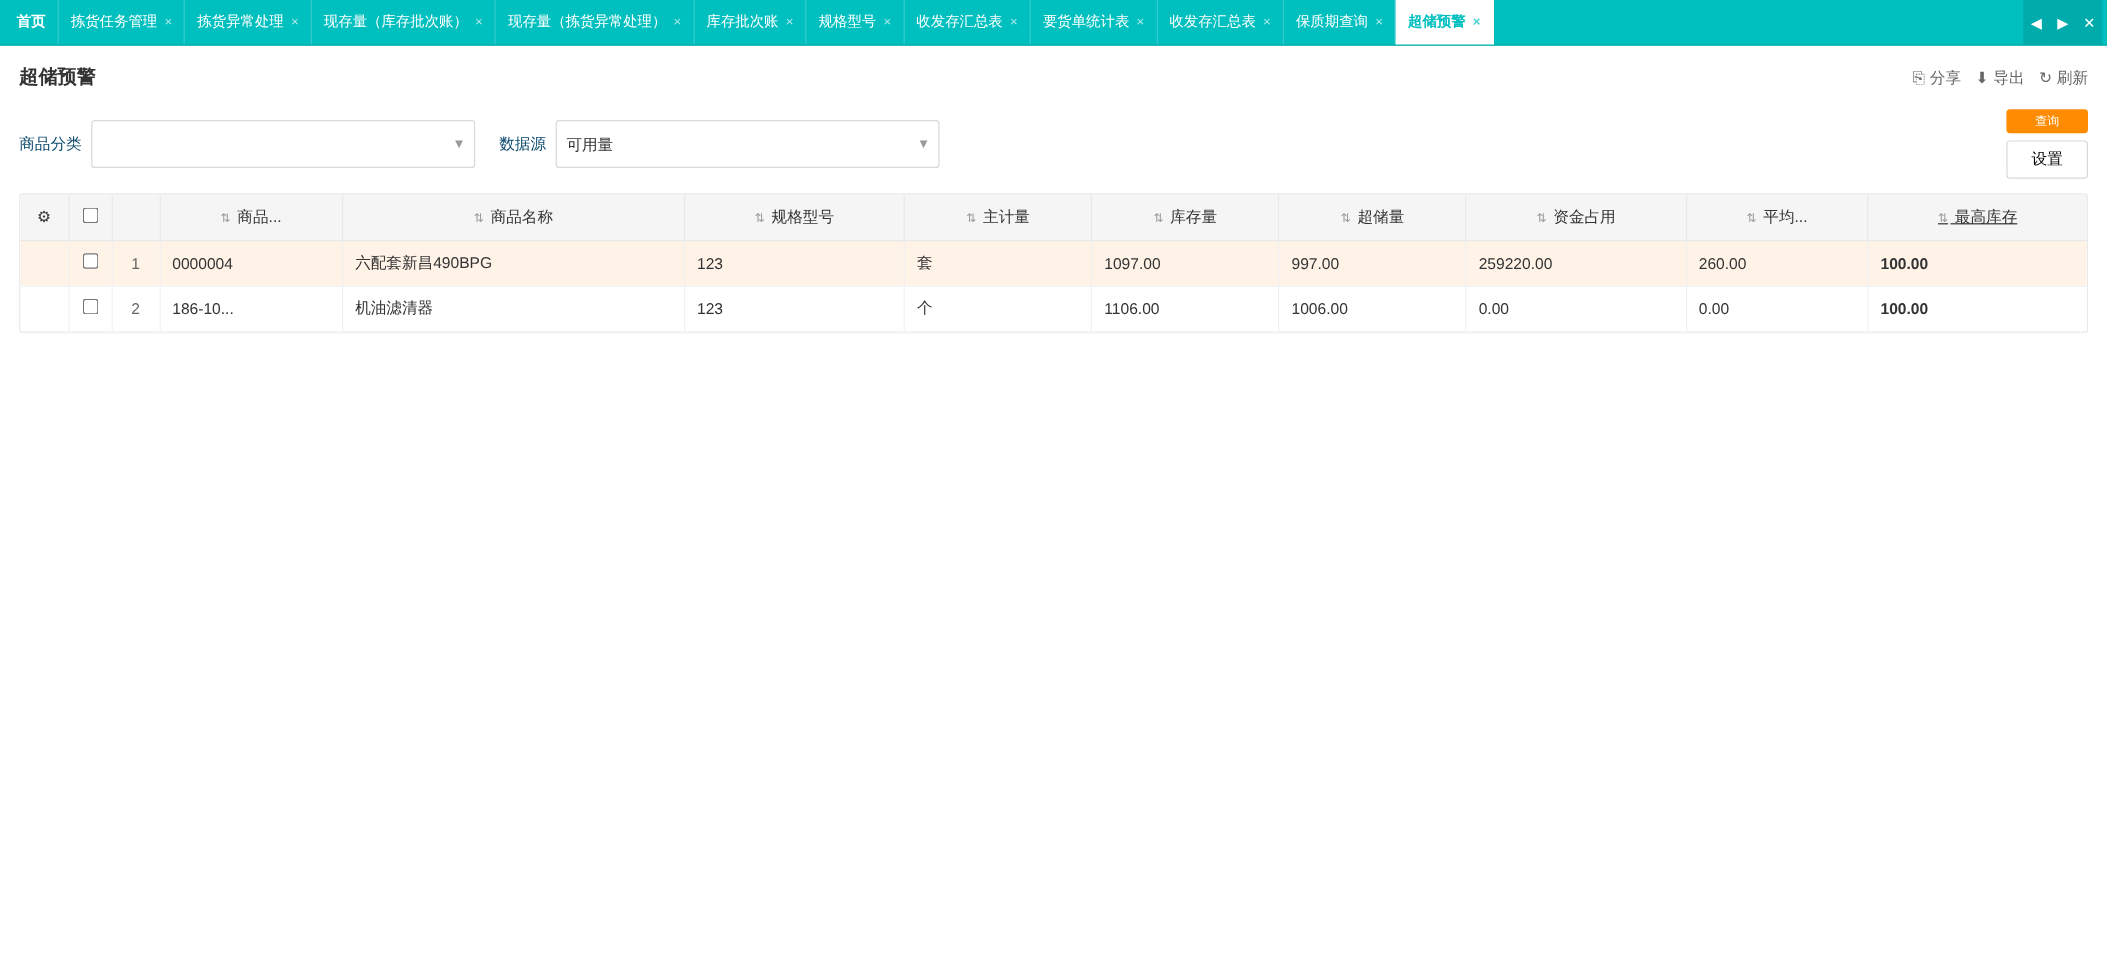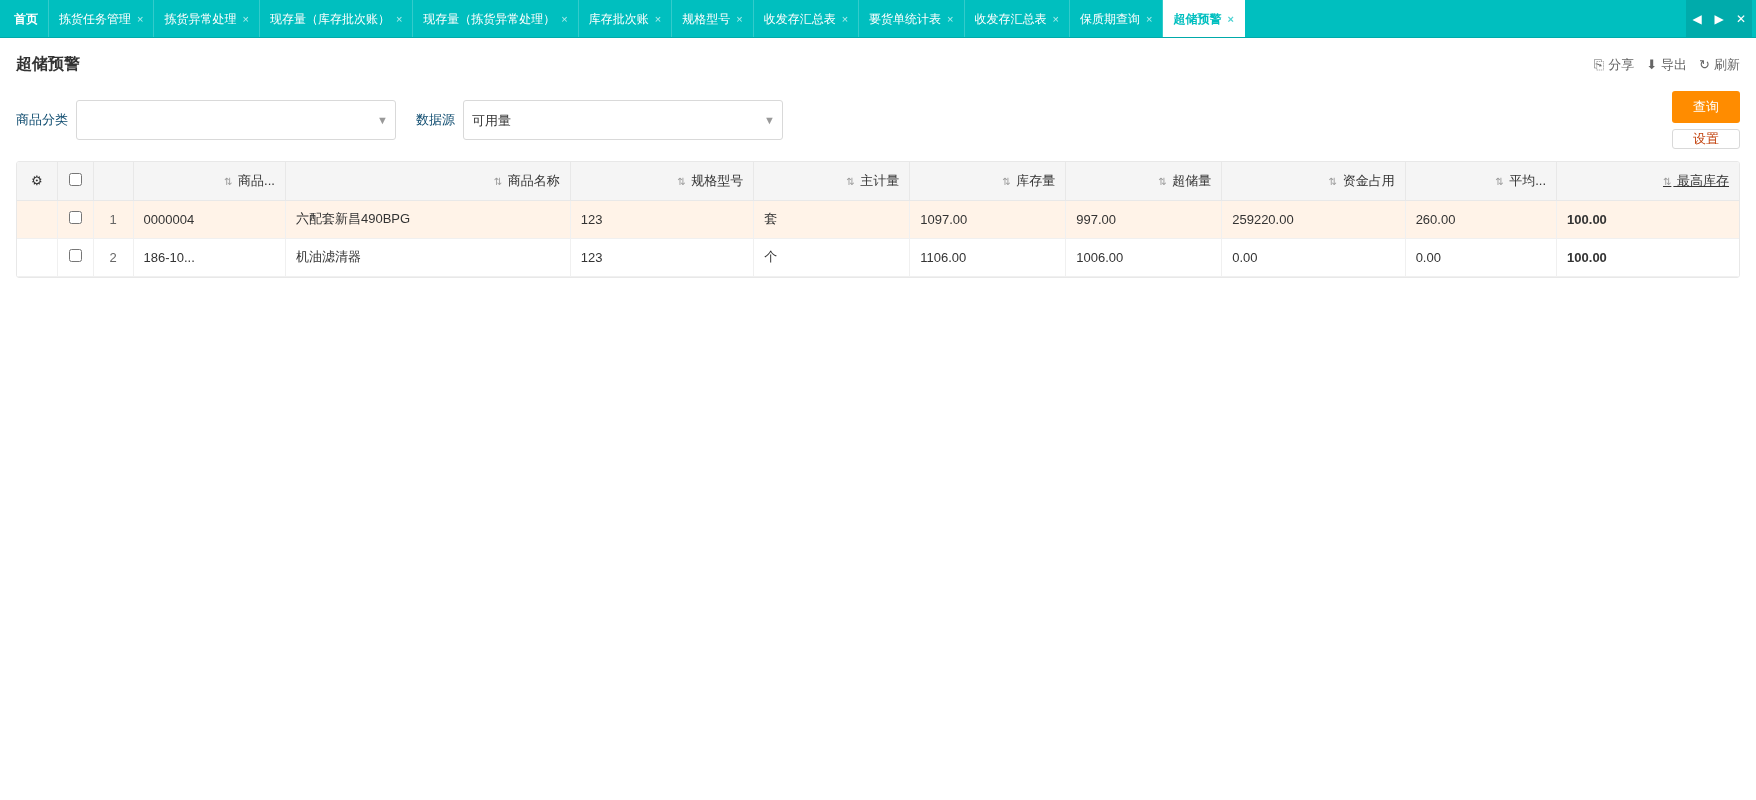--- a/index.html
+++ b/index.html
@@ -1,21 +1,21 @@
 <!DOCTYPE html>
 <html><head>
   <meta charset="utf-8">
   <style>
     * { box-sizing: border-box; margin: 0; padding: 0; }
     body { font-family: "Microsoft YaHei", "PingFang SC", sans-serif; font-size: 13px; background: #fff; color: #333; }
 
     
     .top-nav {
       display: flex;
-      align-items: flex-start;
+      align-items: center;
       background: #00bfbf;
       height: 38px;
       padding: 0 4px;
       overflow: hidden;
       border-bottom: 1px solid #00aaaa;
     }
     .nav-tab {
       display: flex;
       align-items: center;
       padding: 0 10px;
@@ -119,34 +119,34 @@
       appearance: none;
     }
     .select-wrapper .chevron {
       position: absolute;
       right: 8px;
       pointer-events: none;
       color: #999;
       font-size: 11px;
     }
     .btn-query {
-      height: 32px;
+      height: 20px;
       padding: 0 20px;
       background: #ff8c00;
       color: #fff;
       border: none;
       border-radius: 3px;
-      font-size: 13px;
+      font-size: 10px;
       cursor: pointer;
     }
     .btn-settings {
-      height: 20px;
+      height: 32px;
       padding: 0 20px;
       background: #fff;
-      color: #c2410c;
+      color: #000000;
       border: 1px solid #d9d9d9;
       border-radius: 3px;
       font-size: 13px;
       cursor: pointer;
     }
 
     
     .table-wrapper {
       border: 1px solid #e8e8e8;
       border-radius: 3px;
@@ -155,21 +155,21 @@
     table {
       width: 100%;
       border-collapse: collapse;
       font-size: 13px;
     }
     thead tr {
       background: #f5f5f5;
       height: 38px;
     }
     thead th {
-      text-align: right;
+      text-align: center;
       padding: 0 10px;
       border-bottom: 1px solid #e8e8e8;
       border-right: 1px solid #e8e8e8;
       color: #333;
       font-weight: 500;
       white-space: nowrap;
     }
     thead th:last-child { border-right: none; text-decoration: underline; }
     thead th .sort-icon { color: #999; font-size: 10px; margin-right: 2px; }
     tbody tr {

